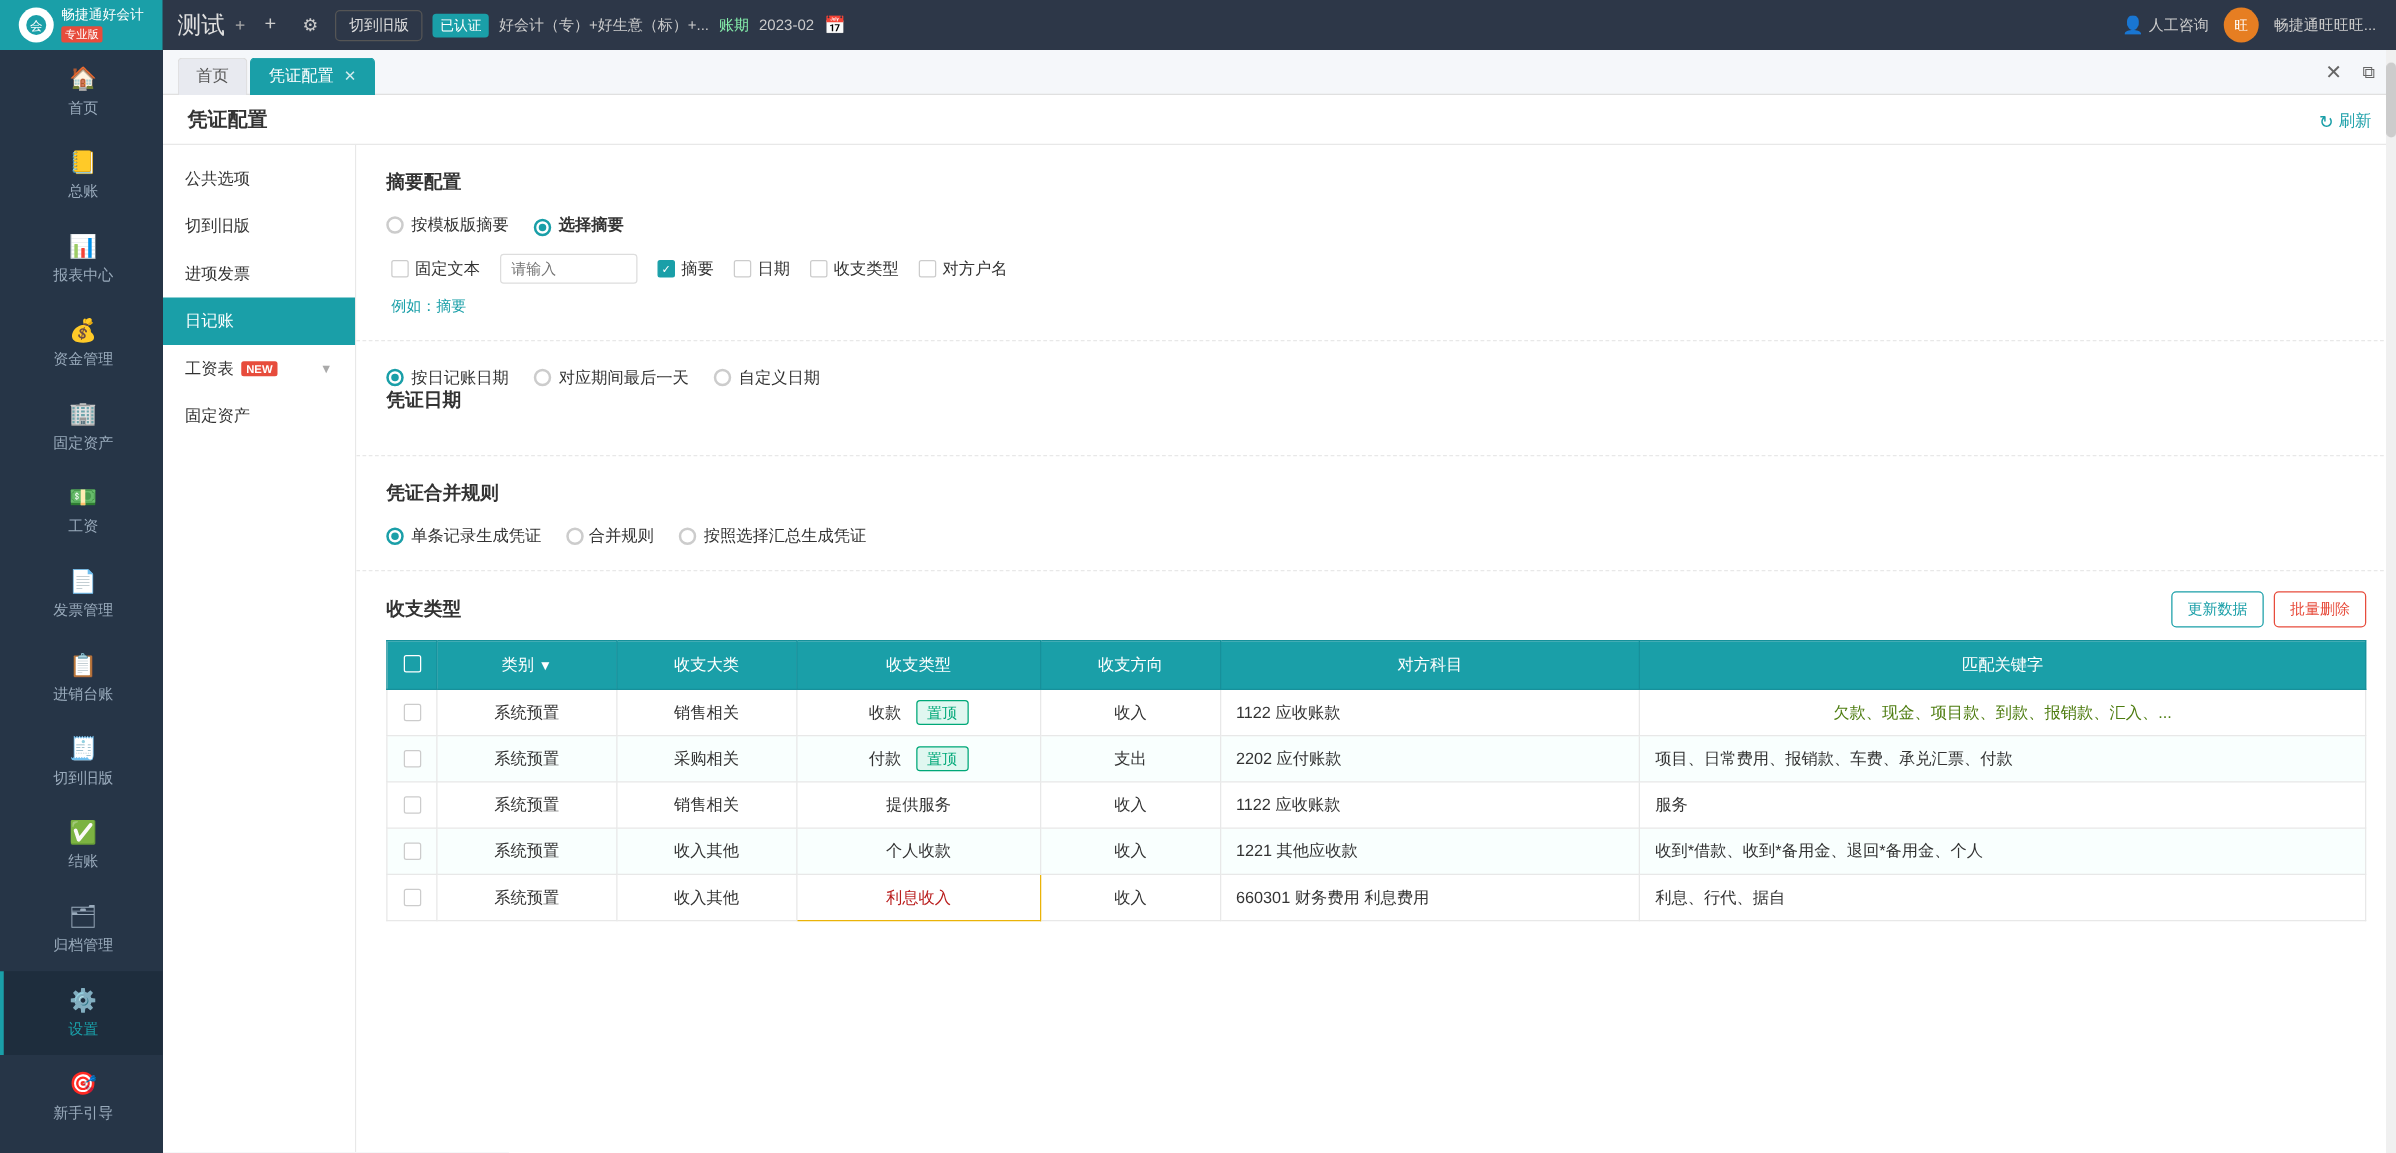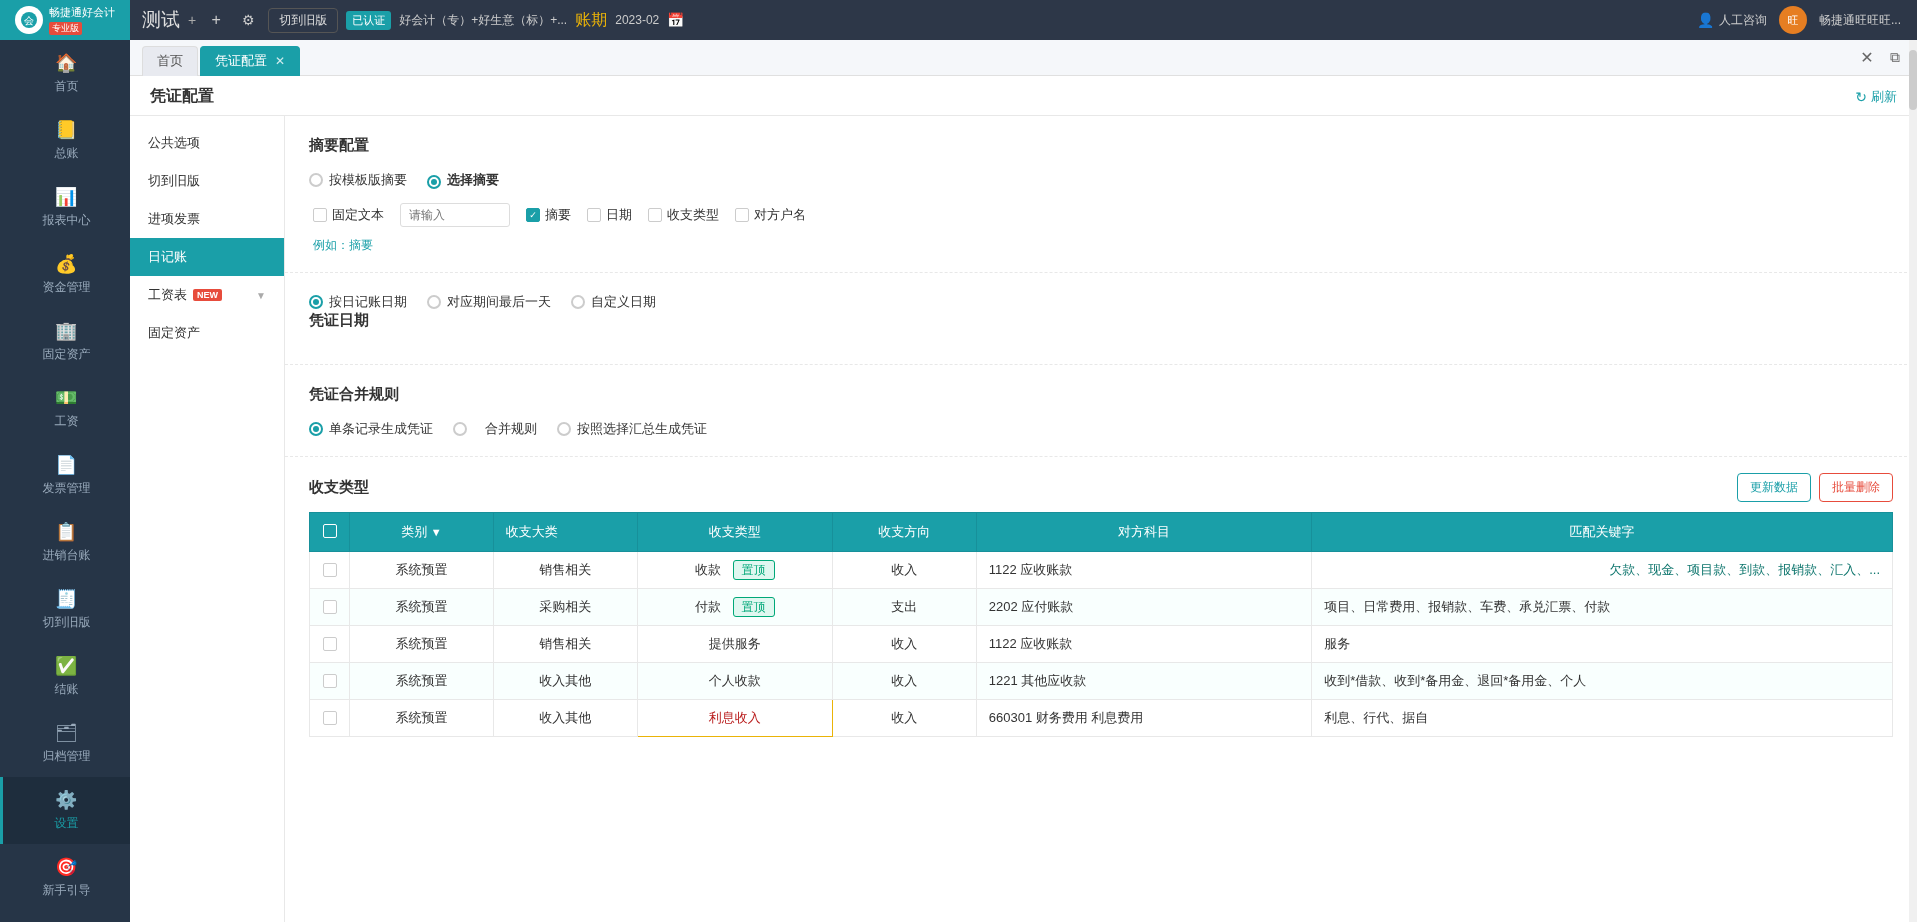--- a/index.html
+++ b/index.html
@@ -25,21 +25,21 @@
   <div style="display:flex; align-items:center; gap:8px; padding:0 12px; flex:1;">
     <span style="font-size:19px; color:#e0e0e0;">测试</span>
     <span style="color:#aaa; font-size:14px; cursor:pointer; transform:rotate(0deg);">+</span>
     <span style="color:#ccc; font-size:16px; cursor:pointer; width:24px; height:24px; display:flex; align-items:center; justify-content:center;">+</span>
     <span style="color:#ccc; font-size:14px; cursor:pointer; width:24px; height:24px; display:flex; align-items:center; justify-content:center;">⚙</span>
     <button style="border:1px solid #555; border-radius:4px; padding:3px 10px; font-size:12px; color:#ddd; background:transparent; cursor:pointer;">切到旧版</button>
     <span style="background:#1a9fa8; color:#fff; padding:2px 6px; border-radius:3px; font-size:11px;">
       <span>已认证</span>
     </span>
     <span style="color:#ccc; font-size:12px;">好会计（专）+好生意（标）+...</span>
-    <span style="color:#eab308; font-size:16px;">账期</span>
+    <span style="color:#86efac; font-size:12px;">账期</span>
     <span style="color:#ccc; font-size:12px;">2023-02</span>
     <span style="color:#ccc; cursor:pointer; font-size:14px;">📅</span>
   </div>
 
   <div style="display:flex; align-items:center; gap:12px; padding-right:16px;">
     <span style="color:#ccc; font-size:12px; cursor:pointer; display:flex; align-items:center; gap:4px;">
       <span style="font-size:14px;">👤</span>
       <span>人工咨询</span>
     </span>
     <div style="width:28px; height:28px; border-radius:50%; background:#e67e22; display:flex; align-items:center; justify-content:center; color:#fff; font-size:11px;">旺</div>
@@ -234,21 +234,21 @@
         <div style="padding:20px 24px 18px; border-bottom:1px dashed #e8e8e8;">
           <div style="font-size:15px;font-weight:bold;color:#333;margin-bottom:16px;">凭证合并规则</div>
 
           <div style="display:flex; align-items:center; gap:20px;">
             <label style="display:flex;align-items:center;gap:6px;cursor:pointer;font-size:13px;color:#333;">
               <div style="width:14px;height:14px;border-radius:50%;border:2px solid #1a9fa8;display:flex;align-items:center;justify-content:center;">
                 <div style="width:6px;height:6px;border-radius:50%;background:#1a9fa8;"></div>
               </div>
               <span>单条记录生成凭证</span>
             </label>
-            <label style="display:flex;align-items:center;gap:18px;cursor:pointer;font-size:13px;color:#333;">
+            <label style="display:flex;align-items:center;gap:4px;cursor:pointer;font-size:13px;color:#333;">
               <div style="width:14px;height:14px;border-radius:50%;border:2px solid #ccc;"></div>
               <span>合并规则</span>
             </label>
             <label style="display:flex;align-items:center;gap:6px;cursor:pointer;font-size:13px;color:#333;">
               <div style="width:14px;height:14px;border-radius:50%;border:2px solid #ccc;"></div>
               <span>按照选择汇总生成凭证</span>
             </label>
           </div>
         </div>
 
@@ -263,42 +263,42 @@
 
           <table style="width:100%;border-collapse:collapse;">
             <thead>
               <tr style="background:#1a9fa8; color:#fff;">
                 <th style="width:40px; padding:10px 12px; text-align:center; border:1px solid #17909a;">
                   <div style="width:14px;height:14px;border:1px solid #fff;border-radius:2px;background:#1a9fa8;display:inline-flex;align-items:center;justify-content:center;cursor:pointer;"></div>
                 </th>
                 <th style="padding:10px 12px;text-align:center;border:1px solid #17909a;font-weight:normal;">
                   <span>类别</span> <span style="font-size:11px;">▼</span>
                 </th>
-                <th style="padding:10px 12px;text-align:left;border:1px solid #17909a;font-weight:normal;">收支大类</th>
+                <th style="padding:10px 12px;text-align:center;border:1px solid #17909a;font-weight:normal;">收支大类</th>
                 <th style="padding:10px 12px;text-align:center;border:1px solid #17909a;font-weight:normal;">收支类型</th>
                 <th style="padding:10px 12px;text-align:center;border:1px solid #17909a;font-weight:normal;">收支方向</th>
                 <th style="padding:10px 12px;text-align:center;border:1px solid #17909a;font-weight:normal;">对方科目</th>
                 <th style="padding:10px 12px;text-align:center;border:1px solid #17909a;font-weight:normal;">匹配关键字</th>
               </tr>
             </thead>
             <tbody>
 
               <tr style="background:#fff;">
                 <td style="padding:9px 12px;text-align:center;border:1px solid #e8e8e8;">
                   <div style="width:14px;height:14px;border:1px solid #ccc;border-radius:2px;background:#fff;cursor:pointer;margin:auto;"></div>
                 </td>
                 <td style="padding:9px 12px;text-align:center;border:1px solid #e8e8e8;color:#333;">系统预置</td>
                 <td style="padding:9px 12px;text-align:center;border:1px solid #e8e8e8;color:#333;">销售相关</td>
                 <td style="padding:9px 12px;text-align:center;border:1px solid #e8e8e8;color:#333;">
                   <span>收款</span>
                   <span style="margin-left:8px;background:#e0f7f0;color:#00a878;border:1px solid #00a878;padding:2px 8px;border-radius:3px;font-size:12px;cursor:pointer;">置顶</span>
                 </td>
                 <td style="padding:9px 12px;text-align:center;border:1px solid #e8e8e8;color:#333;">收入</td>
                 <td style="padding:9px 12px;text-align:left;border:1px solid #e8e8e8;color:#333;">1122 应收账款</td>
-                <td style="padding:9px 12px;text-align:right;border:1px solid #e8e8e8;color:#0f766e;">欠款、现金、项目款、到款、报销款、汇入、...</td>
+                <td style="padding:9px 12px;text-align:center;border:1px solid #e8e8e8;color:#4d7c0f;">欠款、现金、项目款、到款、报销款、汇入、...</td>
               </tr>
 
               <tr style="background:#f9fffe;">
                 <td style="padding:9px 12px;text-align:center;border:1px solid #e8e8e8;">
                   <div style="width:14px;height:14px;border:1px solid #ccc;border-radius:2px;background:#fff;cursor:pointer;margin:auto;"></div>
                 </td>
                 <td style="padding:9px 12px;text-align:center;border:1px solid #e8e8e8;color:#333;">系统预置</td>
                 <td style="padding:9px 12px;text-align:center;border:1px solid #e8e8e8;color:#333;">采购相关</td>
                 <td style="padding:9px 12px;text-align:center;border:1px solid #e8e8e8;color:#333;">
                   <span>付款</span>

